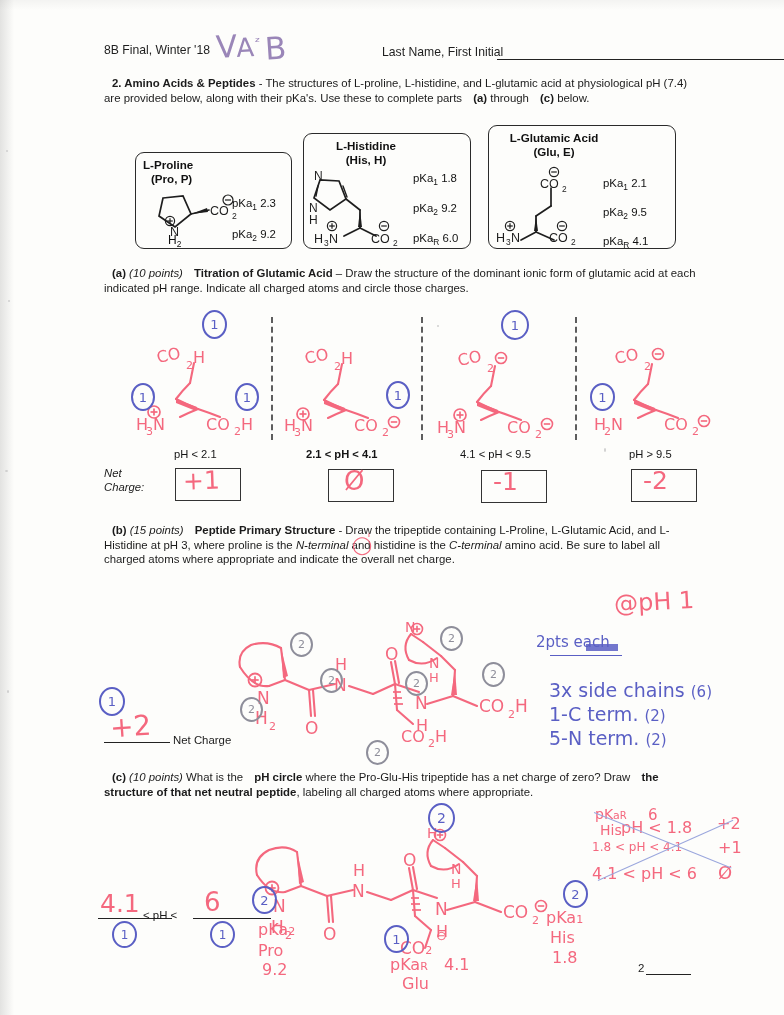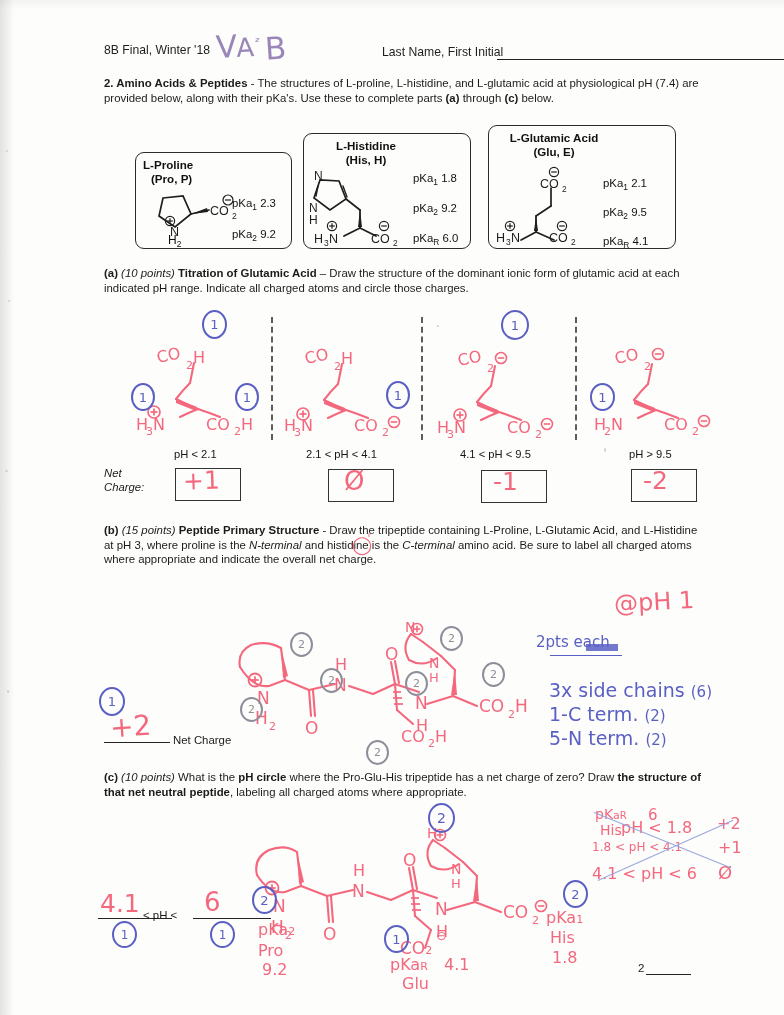--- a/index.html
+++ b/index.html
@@ -12,21 +12,21 @@
   }
   .scanedge{position:absolute;inset:0;pointer-events:none;
     background:
       linear-gradient(90deg, rgba(120,120,120,.20) 0px, rgba(255,255,255,0) 14px),
       linear-gradient(180deg, rgba(160,160,160,.10) 0px, rgba(255,255,255,0) 10px);
   }
   .speck{position:absolute;background:#cfcfcf;border-radius:50%;}
 
   
   .t{position:absolute;color:#1b1b1b;font-size:11.4px;line-height:14.6px;}
-  .b{font-weight:bold;}
+  .b{font-weight:bold;margin-left:8px;}
   .i{font-style:italic;}
   .hdr{position:absolute;font-size:12.2px;color:#1f1f1f;}
   .rule{position:absolute;border-bottom:1.6px solid #222;}
 
   
   .sbox{position:absolute;border:1.7px solid #2a2a2a;border-radius:9px;background:transparent;}
   .stitle{position:absolute;font-weight:bold;font-size:11.6px;color:#111;text-align:center;white-space:nowrap;}
   .pka{position:absolute;font-size:11.4px;color:#111;white-space:nowrap;}
   .pka sub{font-size:8.4px;}
 
@@ -332,21 +332,21 @@
     </svg>
   </div>
   <div class="circ" style="left:590px;top:383px;width:21px;height:24px;font-size:13px;">1</div>
 
   <div class="netlab" style="left:104px;top:466px;">
     <span>Net</span><br>
     <span>Charge:</span>
   </div>
 
   <div class="phlab" style="left:174px;top:448px;">pH &lt; 2.1</div>
-  <div class="phlab" style="left:306px;top:448px;">2.1 &lt; pH &lt; 4.1</div>
+  <div class="phlab" style="left:306px;top:448px;font-weight:bold;">2.1 &lt; pH &lt; 4.1</div>
   <div class="phlab" style="left:460px;top:448px;">4.1 &lt; pH &lt; 9.5</div>
   <div class="phlab" style="left:629px;top:448px;">pH &gt; 9.5</div>
 
   <div class="ncbox" style="left:175px;top:468px;width:64px;height:31px;"></div>
   <div class="ncbox" style="left:328px;top:469px;width:64px;height:31px;"></div>
   <div class="ncbox" style="left:481px;top:470px;width:64px;height:31px;"></div>
   <div class="ncbox" style="left:631px;top:469px;width:64px;height:31px;"></div>
 
   <div class="hw red" style="left:183px;top:466px;font-size:25px;transform:rotate(-2deg);">+1</div>
   <div class="hw red" style="left:344px;top:466px;font-size:26px;">Ø</div>

